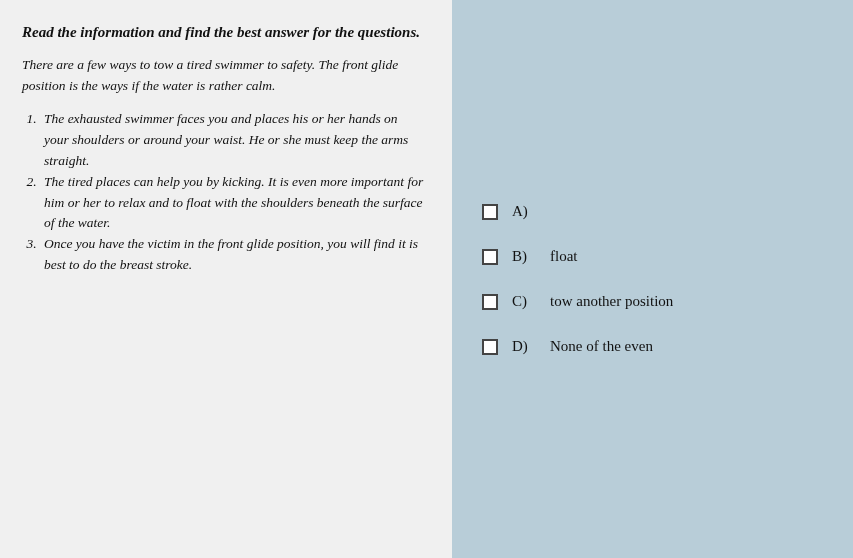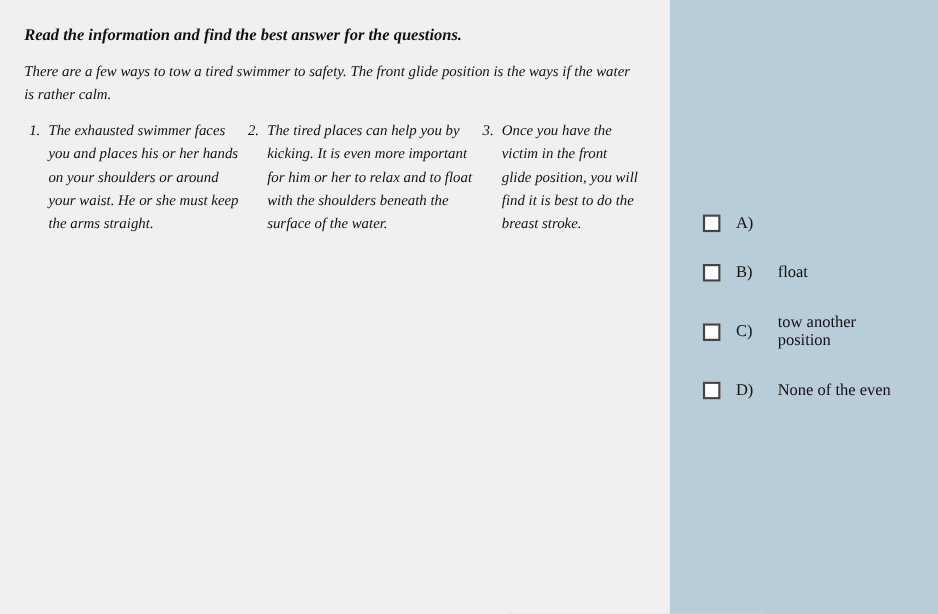--- a/index.html
+++ b/index.html
@@ -11,21 +11,21 @@
     body {
       width: 853px;
       height: 558px;
       display: flex;
       font-family: Georgia, 'Times New Roman', serif;
       background: #c8d8e4;
       overflow: hidden;
     }
 
     .left-panel {
-      width: 609px;
+      width: 452px;
       background: #f0f0f0;
       padding: 22px 28px 22px 22px;
       display: flex;
       flex-direction: column;
       gap: 12px;
     }
 
     .right-panel {
       flex: 1;
       background: #b8cdd8;
@@ -49,22 +49,22 @@
       font-size: 13.5px;
       line-height: 1.55;
       color: #111;
       font-style: italic;
       font-family: Georgia, serif;
     }
 
     .numbered-list {
       padding-left: 18px;
       display: flex;
-      flex-direction: row;
-      gap: 12px;
+      flex-direction: column;
+      gap: 0;
     }
 
     .numbered-list li {
       font-size: 13.5px;
       line-height: 1.55;
       color: #111;
       font-style: italic;
       font-family: Georgia, serif;
       padding-left: 4px;
     }

